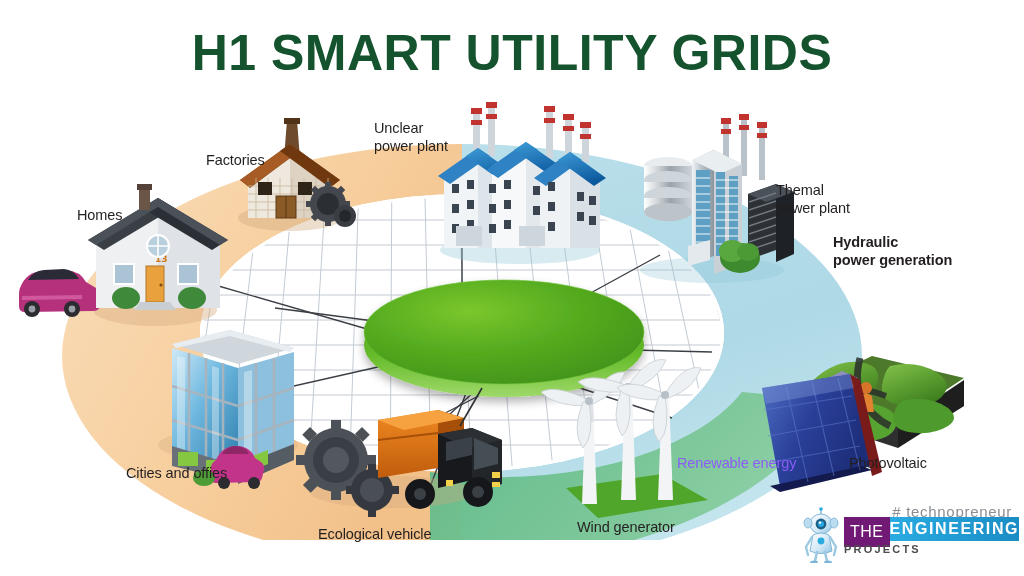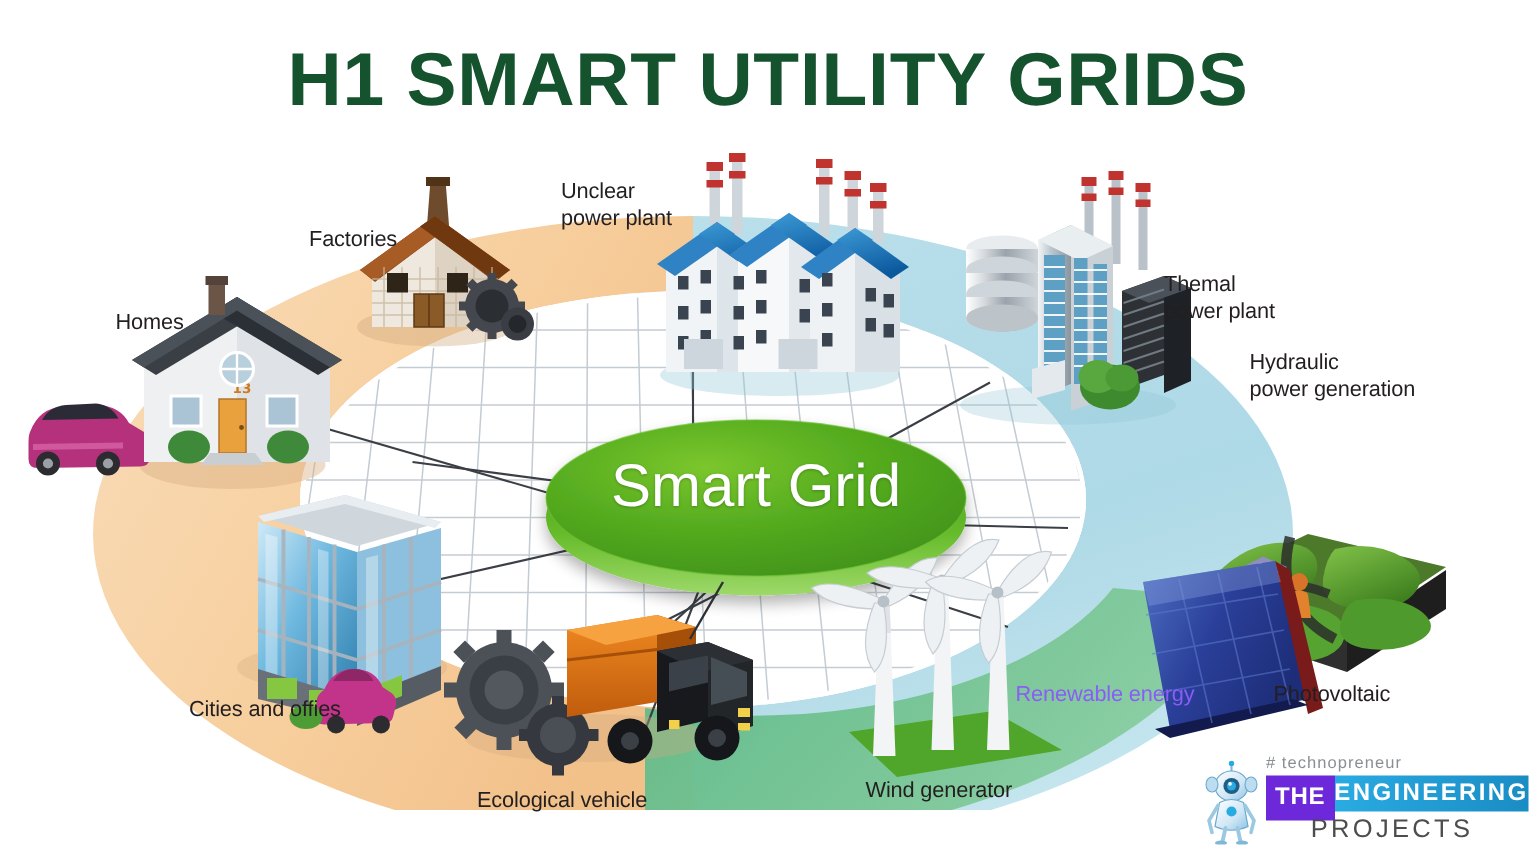--- a/index.html
+++ b/index.html
@@ -45,64 +45,65 @@
     color: #231f20;
     white-space: pre-line;
     letter-spacing: -0.1px;
   }
   .label.green { color: #8b5cf6; }
 
   #lbl-homes        { left: 77px;  top: 207px; }
   #lbl-factories    { left: 206px; top: 152px; }
   #lbl-nuclear      { left: 374px; top: 120px; text-align: left; width: 86px; }
   #lbl-thermal      { left: 776px; top: 151px; margin-top: 31px; }
-  #lbl-hydraulic    { left: 833px; top: 234px; }
+  #lbl-hydraulic    { left: 833px; top: 234px; font-weight: bold; }
   #lbl-photovoltaic { left: 849px; top: 455px; }
   #lbl-renewable    { left: 677px; top: 455px; }
   #lbl-wind         { left: 577px; top: 519px; }
   #lbl-eco          { left: 318px; top: 526px; }
   #lbl-cities       { left: 126px; top: 465px; }
 
   
   #logo {
     position: absolute;
     left: 800px; top: 503px;
     width: 212px; height: 64px;
   }
   #logo-robot {
     position: absolute; left: 0; top: 4px;
     width: 42px; height: 56px;
   }
   #logo-text { position: absolute; left: 44px; top: 0; width: 168px; }
   #logo-hash {
-    font-size: 11px;
+    text-align: right;
+    font-size: 15px;
     color: #8a8f94;
     letter-spacing: 0.7px;
     font-family: "Liberation Sans", sans-serif;
     height: 14px;
   }
   #logo-bar {
     display: flex; height: 24px; width: 168px;
     align-items: stretch;
   }
   #logo-the {
-    background: #6d28d9; color: #ffffff;
-    font-size: 16px; font-weight: bold; letter-spacing: 0.5px;
+    background: #701a75; color: #ffffff;
+    font-size: 16px; font-weight: normal; letter-spacing: 0.5px;
     padding: 15px 6px; display: flex; align-items: center;
   }
   #logo-eng {
     flex: 1;
     background: linear-gradient(90deg,#29abe2 0%,#1a8cc4 100%);
     color: #ffffff;
     font-size: 16px; font-weight: bold; letter-spacing: 1.6px;
     display: flex; align-items: center; justify-content: center;
   }
   #logo-projects {
-    text-align: center;
-    font-size: 17px; font-weight: normal;
+    text-align: left;
+    font-size: 11px; font-weight: bold;
     color: #4d4d4d; letter-spacing: 2.2px;
     margin-top: 2px;
   }
 </style>
 </head>
 <body>
 
 <div id="stage">
 
   <div id="title">H1 SMART UTILITY GRIDS</div>
@@ -608,23 +609,20 @@
   <div class="label" id="lbl-thermal">Themal
 power plant</div>
   <div class="label" id="lbl-hydraulic">Hydraulic
 power generation</div>
   <div class="label" id="lbl-photovoltaic">Photovoltaic</div>
   <div class="label green" id="lbl-renewable">Renewable energy</div>
   <div class="label" id="lbl-wind">Wind generator</div>
   <div class="label" id="lbl-eco">Ecological vehicle</div>
   <div class="label" id="lbl-cities">Cities and offies</div>
 
-  <div style="position:absolute; left:364px; top:302px; width:280px; text-align:center;
-              font-size:40px; color:#ffffff; font-family:'Liberation Sans',sans-serif;
-              text-shadow:0 1px 2px rgba(0,0,0,0.25);">Smart Grid</div>
 
   <div id="logo">
     <div id="logo-robot">
       <svg width="42" height="56" viewBox="0 0 42 56" xmlns="http://www.w3.org/2000/svg">
         <defs>
           <linearGradient id="rg" x1="0" y1="0" x2="1" y2="1">
             <stop offset="0%" stop-color="#ffffff"></stop>
             <stop offset="60%" stop-color="#cfe6f5"></stop>
             <stop offset="100%" stop-color="#8cc3e4"></stop>
           </linearGradient>

